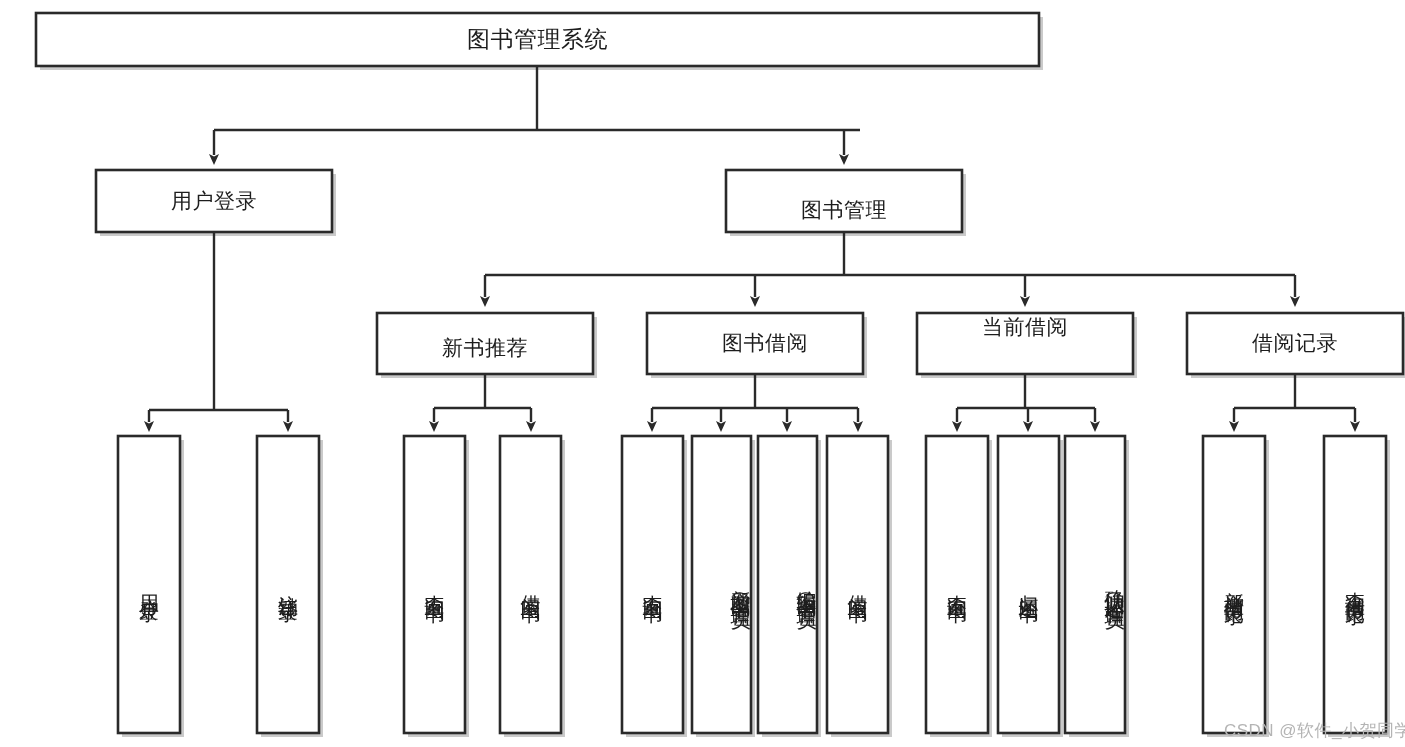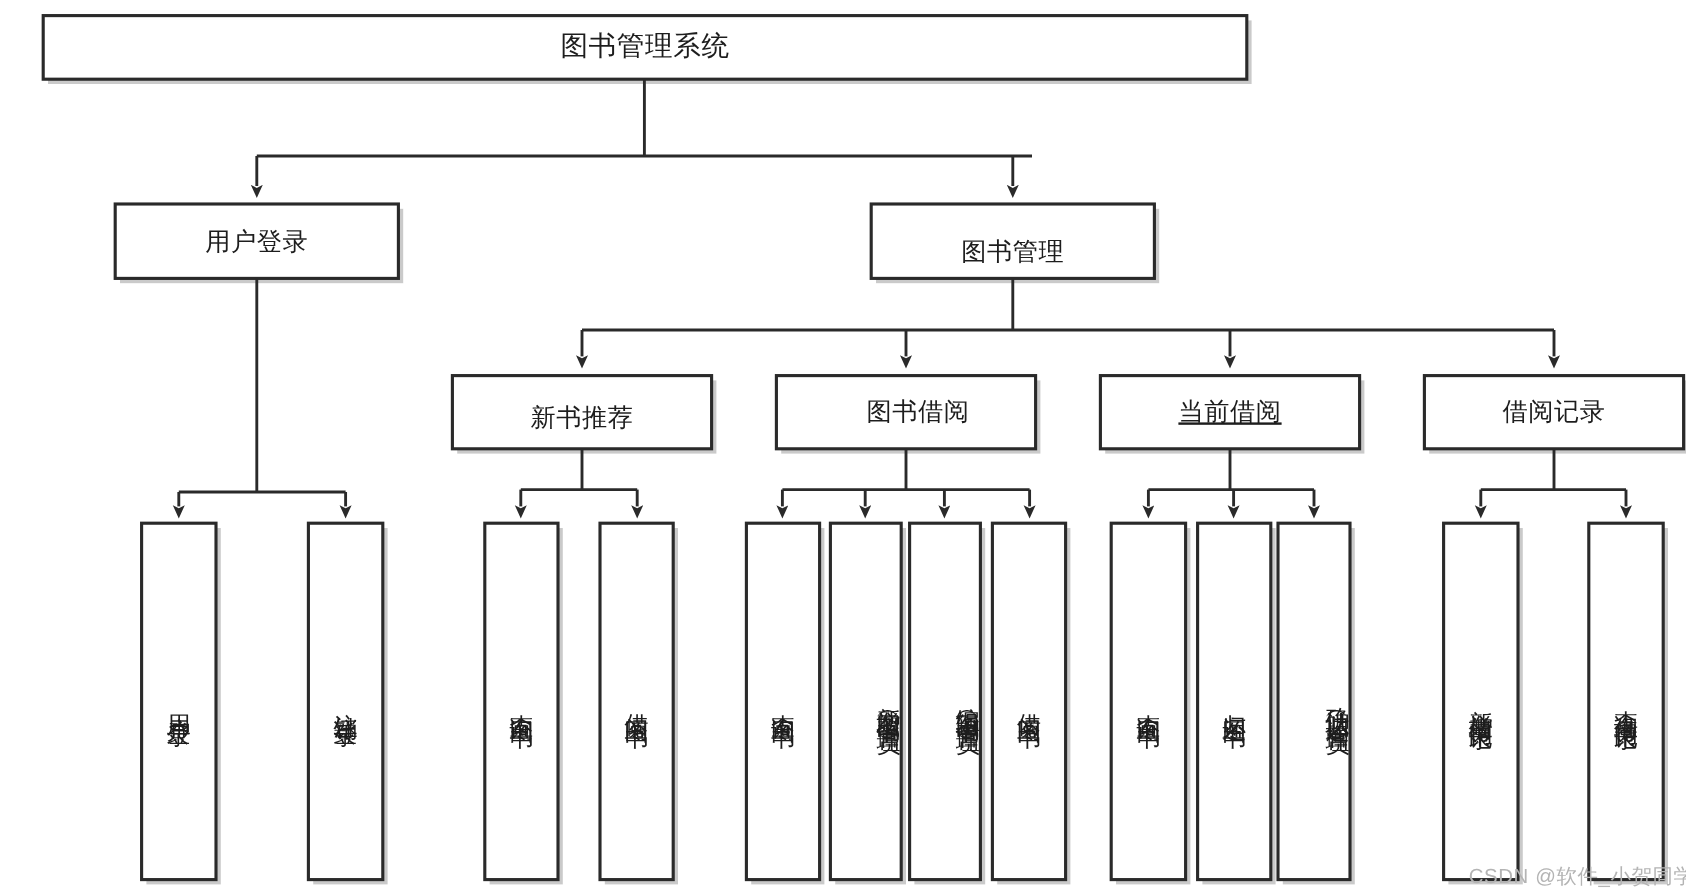--- a/index.html
+++ b/index.html
@@ -179,21 +179,21 @@
     </g>
   </svg>
 
   <div class="node-label" style="left:21px; top:13px; width:1003px; height:53px; font-size:23px;">图书管理系统</div>
 
   <div class="node-label" style="left:81px; top:170px; width:236px; height:62px;">用户登录</div>
   <div class="node-label" style="left:711px; top:170px; width:236px; height:80px;">图书管理</div>
 
   <div class="node-label" style="left:362px; top:313px; width:216px; height:70px;">新书推荐</div>
   <div class="node-label" style="left:632px; top:313px; width:236px; height:61px;">图书借阅</div>
-  <div class="node-label" style="left:902px; top:313px; width:216px; height:61px;text-decoration:underline;">当前借阅</div>
+  <div class="node-label" style="left:902px; top:297px; width:216px; height:61px;">当前借阅</div>
   <div class="node-label" style="left:1172px; top:313px; width:216px; height:61px;font-family:Liberation Serif, serif;">借阅记录</div>
 
   <div class="node-label vertical" style="left:103px; top:436px; width:62px; height:297px;">用户登录</div>
   <div class="node-label vertical" style="left:242px; top:436px; width:62px; height:297px;">注销登录</div>
   <div class="node-label vertical" style="left:389px; top:436px; width:61px; height:297px;">查询图书</div>
   <div class="node-label vertical" style="left:485px; top:436px; width:61px; height:297px;">借阅图书</div>
   <div class="node-label vertical" style="left:607px; top:436px; width:61px; height:297px;">查询图书</div>
   <div class="node-label vertical" style="left:677px; top:436px; width:59px; height:297px; align-items:flex-start; padding-top:6px; box-sizing:border-box;">新增图书（管理员）</div>
   <div class="node-label vertical" style="left:743px; top:436px; width:59px; height:297px; align-items:flex-start; padding-top:6px; box-sizing:border-box;">编辑图书（管理员）</div>
   <div class="node-label vertical" style="left:812px; top:436px; width:61px; height:297px;">借阅图书</div>

